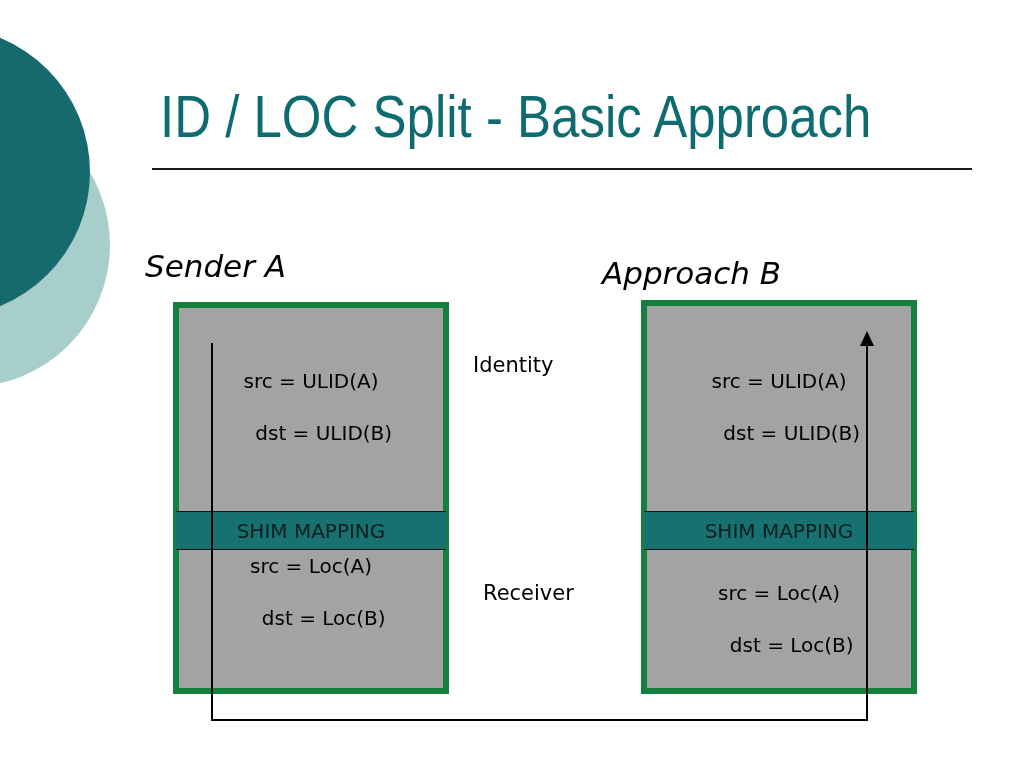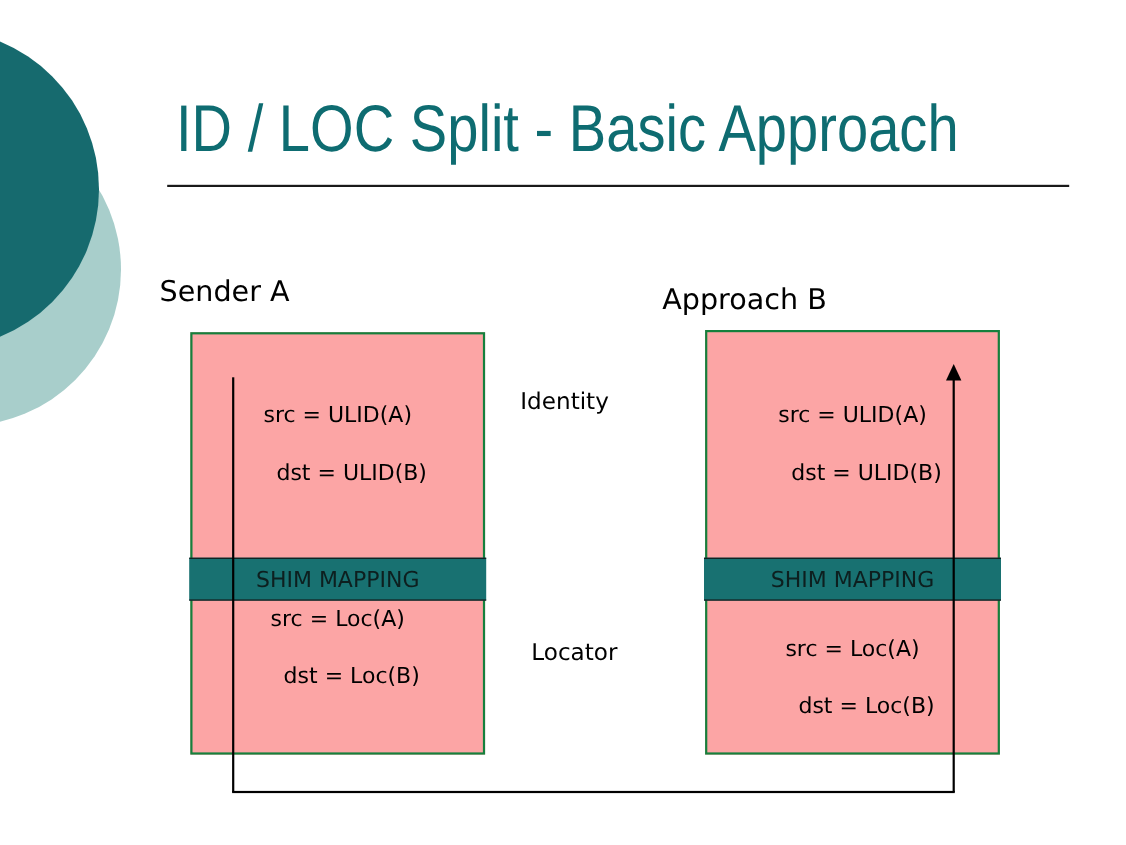--- a/index.html
+++ b/index.html
@@ -14,26 +14,26 @@
   .circle-dark{left:-200px;top:27px;width:290px;height:290px;background:#166a6e;z-index:1;}
   
   .title{
     left:160px;top:87px;z-index:2;
     font-family:"Liberation Sans","DejaVu Sans",sans-serif;
     font-size:60px;line-height:60px;white-space:nowrap;
     color:#0e6c71;transform:scaleX(0.85);transform-origin:0 0;
   }
   .title-rule{left:152px;top:168px;width:820px;height:2px;background:#1a1a1a;z-index:2;}
   
-  .node-label{font-size:26px;line-height:28px;z-index:3;white-space:nowrap;}
+  .node-label{font-size:31px;line-height:28px;z-index:3;white-space:nowrap;font-style:italic;}
   .sender-label{left:145px;top:252px;}
   .receiver-label{left:602px;top:259px;}
   
   .host-box{
-    background:#fca5a5;border:2px solid #15803d;z-index:2;position:absolute;
+    background:#a3a3a3;border:6px solid #15803d;z-index:2;position:absolute;
   }
   .sender-box{left:173px;top:302px;width:264px;height:380px;}
   .receiver-box{left:641px;top:300px;width:264px;height:382px;}
   .shim-band{
     position:absolute;left:-3px;right:-3px;height:37px;
     background:#187171;border-top:1px solid #111;border-bottom:1px solid #111;
     display:flex;align-items:center;justify-content:center;
     font-size:20px;color:#0d1f1f;white-space:nowrap;margin-top:34px;
   }
   .sender-box .shim-band{top:169px;}
@@ -88,18 +88,18 @@
   <div class="pkt pkt-identity"><span>src = ULID(A)</span><br>
     <span>dst = ULID(B)</span></div>
   <div class="shim-band">
     <span>SHIM MAPPING</span>
   </div>
   <div class="pkt pkt-locator"><span>src = Loc(A)</span><br>
     <span>dst = Loc(B)</span></div>
 </div>
 
 <div class="abs mid-label identity-label">Identity</div>
-<div class="abs mid-label locator-label">Locator</div>
+<div class="abs mid-label locator-label">Receiver</div>
 
 <div class="flow sender-vline"></div>
 <div class="flow bottom-hline"></div>
 <div class="flow receiver-vline"></div>
 <div class="arrow-up-head"></div>
 
 </body></html>

